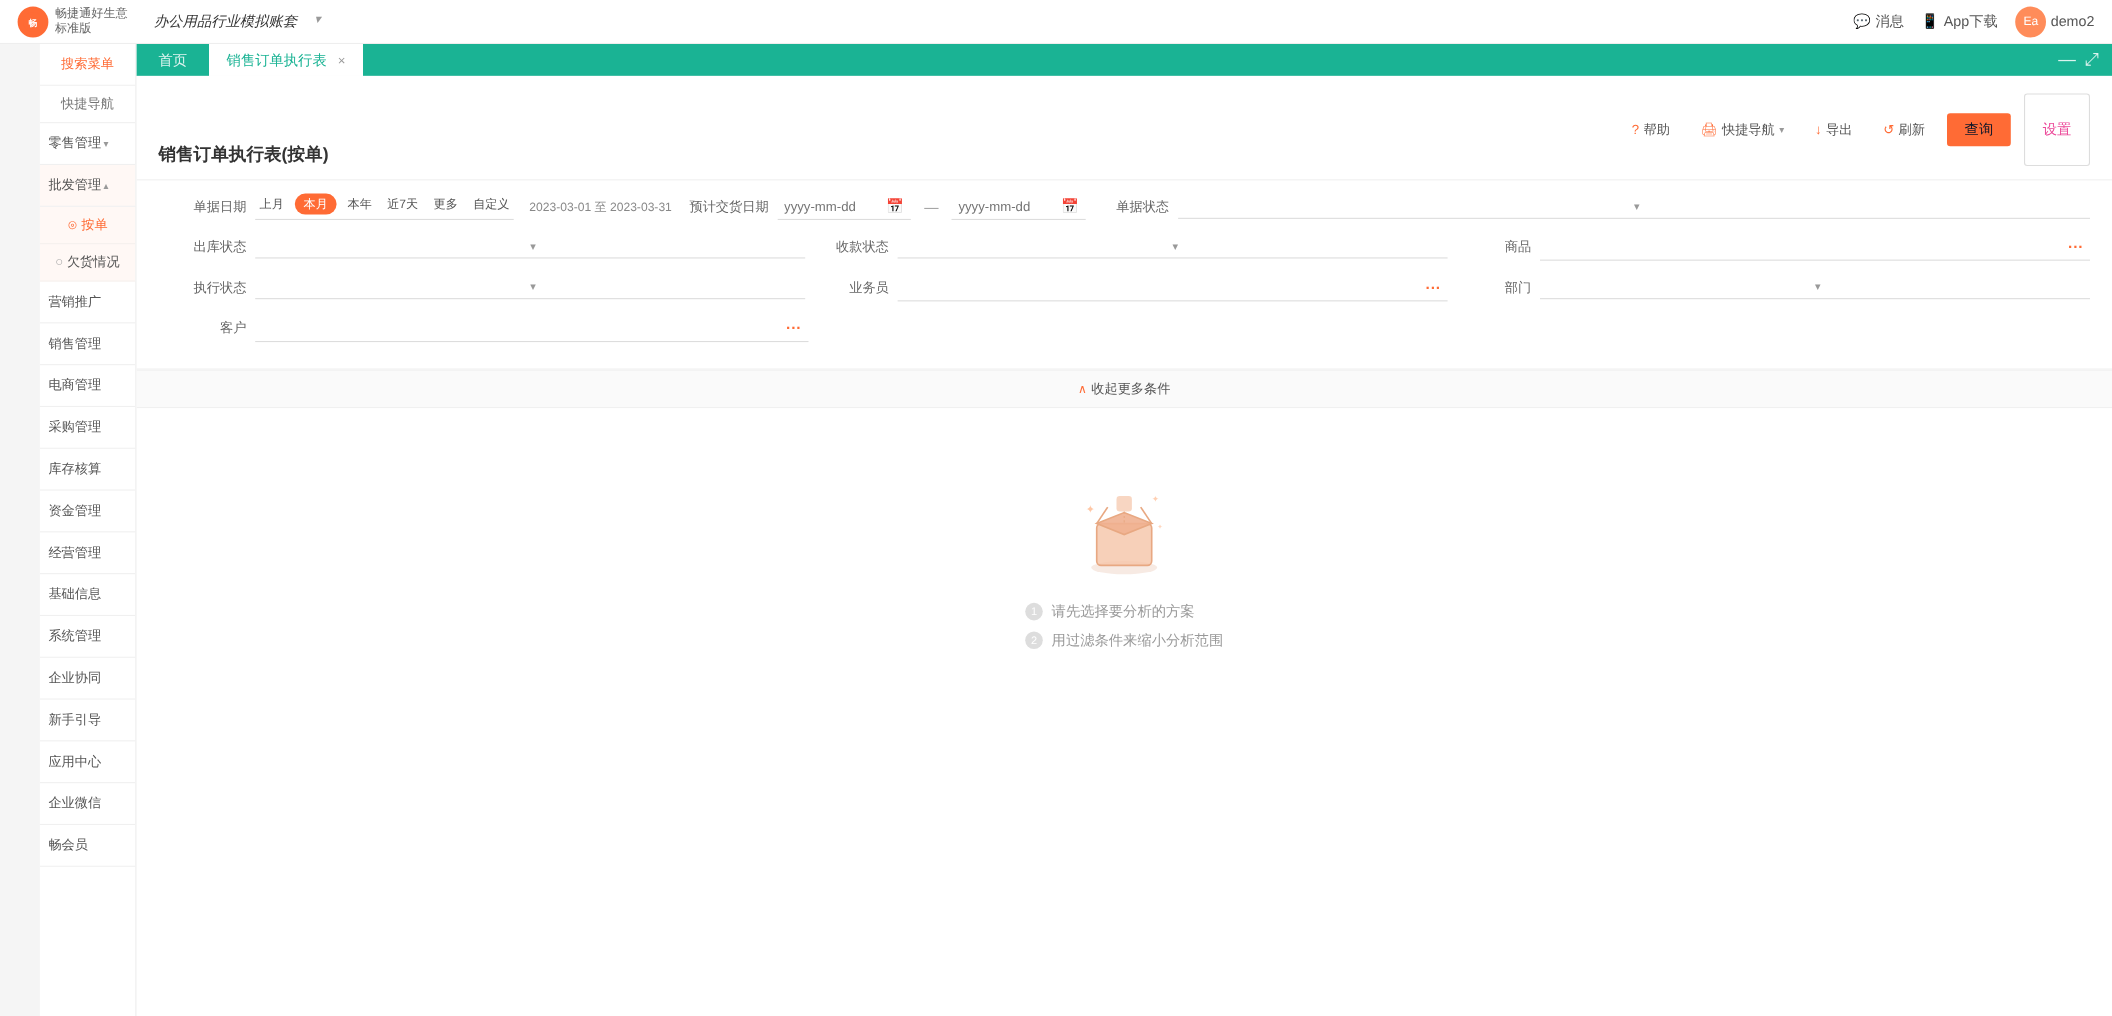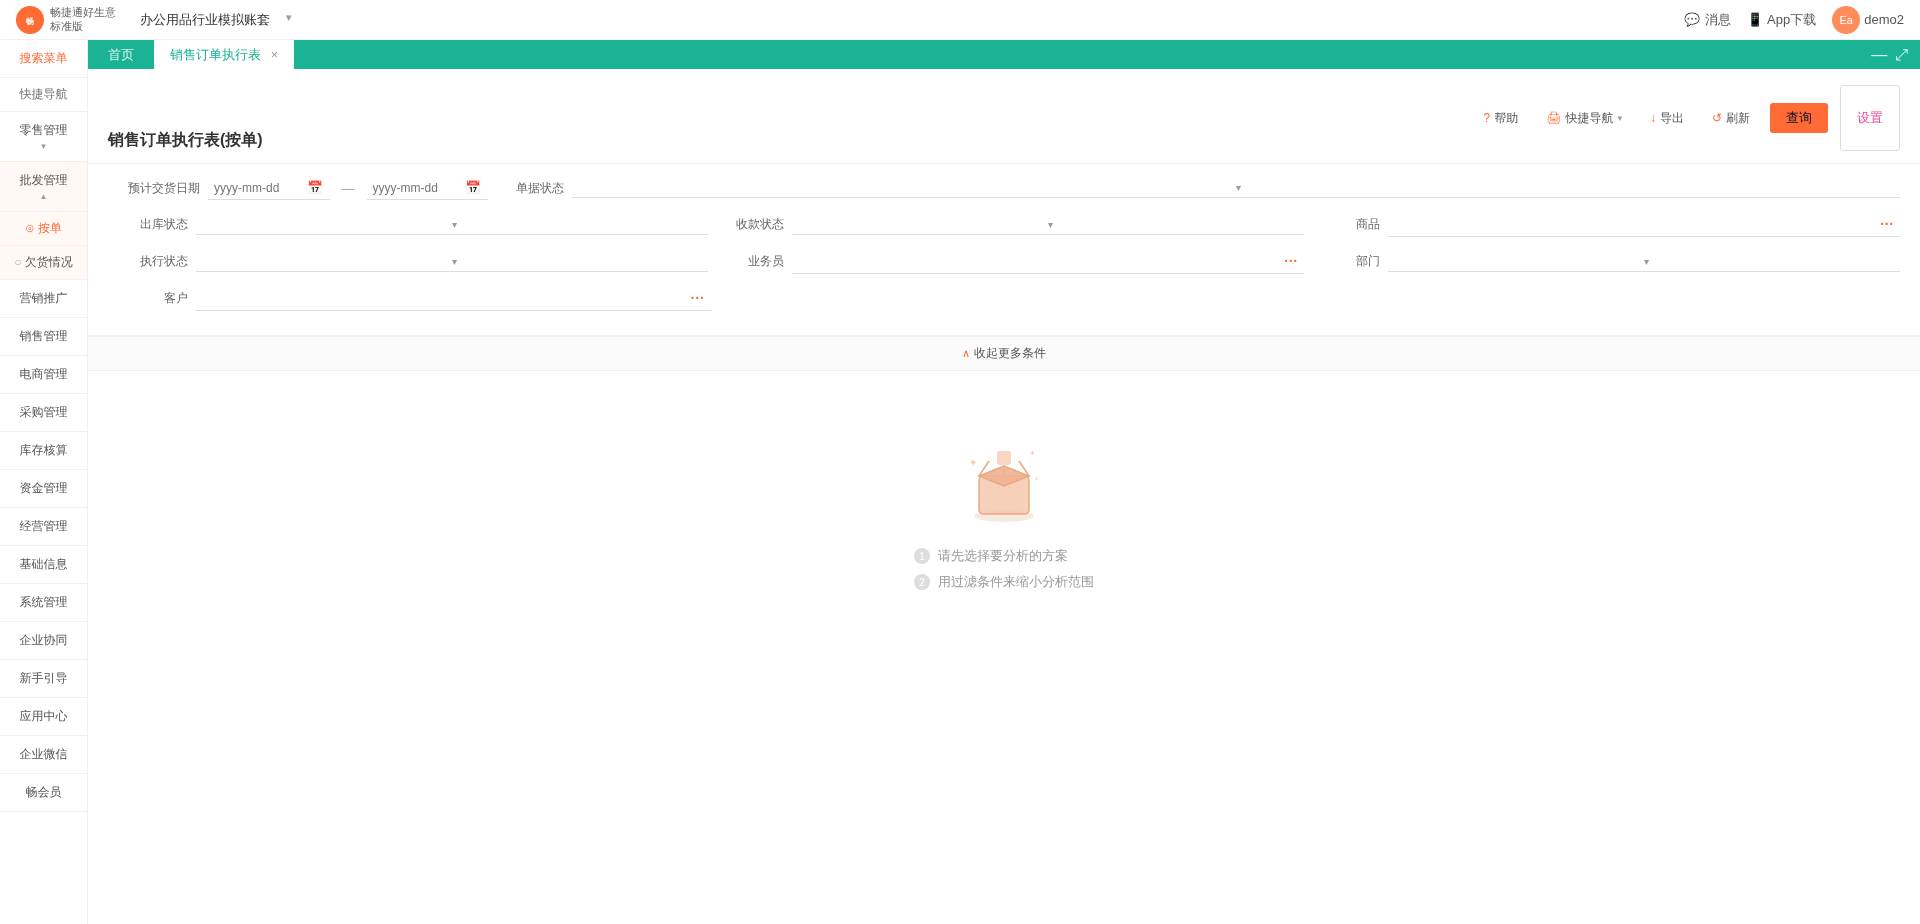--- a/index.html
+++ b/index.html
@@ -42,20 +42,21 @@
       font-size: 11px;
       color: #666;
       line-height: 1.2;
     }
     .breadcrumb-area {
       display: flex;
       gap: 16px;
       margin-left: 16px;
       font-size: 13px;
       color: #333;
+      font-style: italic;
     }
     .top-bar-right {
       display: flex;
       align-items: center;
       gap: 16px;
       font-size: 13px;
       color: #555;
     }
     .top-bar-right .icon-btn {
       display: flex;
@@ -73,20 +74,21 @@
       justify-content: center;
       color: white;
       font-size: 11px;
     }
 
     
     .main-layout {
       display: flex;
       flex: 1;
       overflow: hidden;
+      margin-left: 36px;
     }
 
     
     .sidebar {
       width: 88px;
       background: #fff;
       border-right: 1px solid #eee;
       display: flex;
       flex-direction: column;
       overflow-y: auto;
@@ -109,21 +111,21 @@
       border-bottom: 1px solid #f0f0f0;
     }
     .sidebar-item {
       padding: 10px 8px;
       font-size: 12px;
       color: #555;
       text-align: center;
       cursor: pointer;
       border-bottom: 1px solid #f0f0f0;
       display: flex;
-      flex-direction: column;
+      flex-direction: row;
       align-items: center;
       gap: 2px;
     }
     .sidebar-item.has-sub {
       position: relative;
     }
     .sidebar-item.expanded {
       background: #fff8f5;
     }
     .sidebar-sub {
@@ -617,20 +619,32 @@
           </div>
         </div>
 
         <div class="filter-area">
 
 
           <div class="filter-right">
 
             <div class="filter-row">
 
+              <div class="filter-field" style="flex: 0 0 auto; min-width: 380px;">
+                <span class="filter-label">单据日期</span>
+                <div style="display:flex; align-items:center; gap:6px; border-bottom: 1px solid #ddd; padding-bottom:4px;">
+                  <span class="date-tag">上月</span>
+                  <span class="date-tag active-tag">本月</span>
+                  <span class="date-tag">本年</span>
+                  <span class="date-tag">近7天</span>
+                  <span class="date-tag">更多</span>
+                  <span class="date-tag">自定义</span>
+                </div>
+                <span style="font-size:11px; color:#888; margin-left:6px;">2023-03-01 至 2023-03-31</span>
+              </div>
 
               <div class="filter-field" style="flex: 0 0 auto; min-width: 360px;">
                 <span class="filter-label">预计交货日期</span>
                 <div class="filter-input-with-icon">
                   <input type="text" style="width: 90px; border: none; font-size: 12px; outline: none; color: rgb(204, 204, 204);" placeholder="yyyy-mm-dd">
                   <span style="color:#ff6b35; font-size:13px; cursor:pointer;">📅</span>
                 </div>
                 <span style="color:#999; padding:0 4px;">—</span>
                 <div class="filter-input-with-icon">
                   <input type="text" style="width: 90px; border: none; font-size: 12px; outline: none; color: rgb(204, 204, 204);" placeholder="yyyy-mm-dd">

